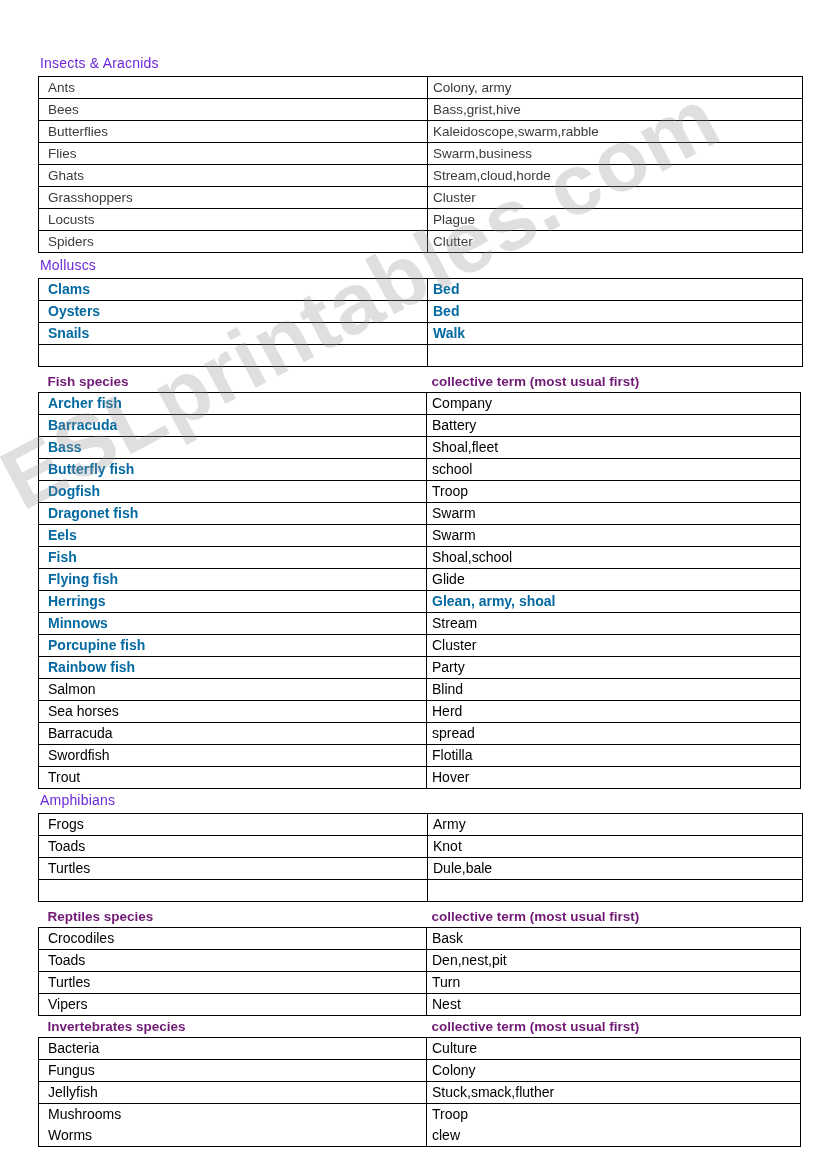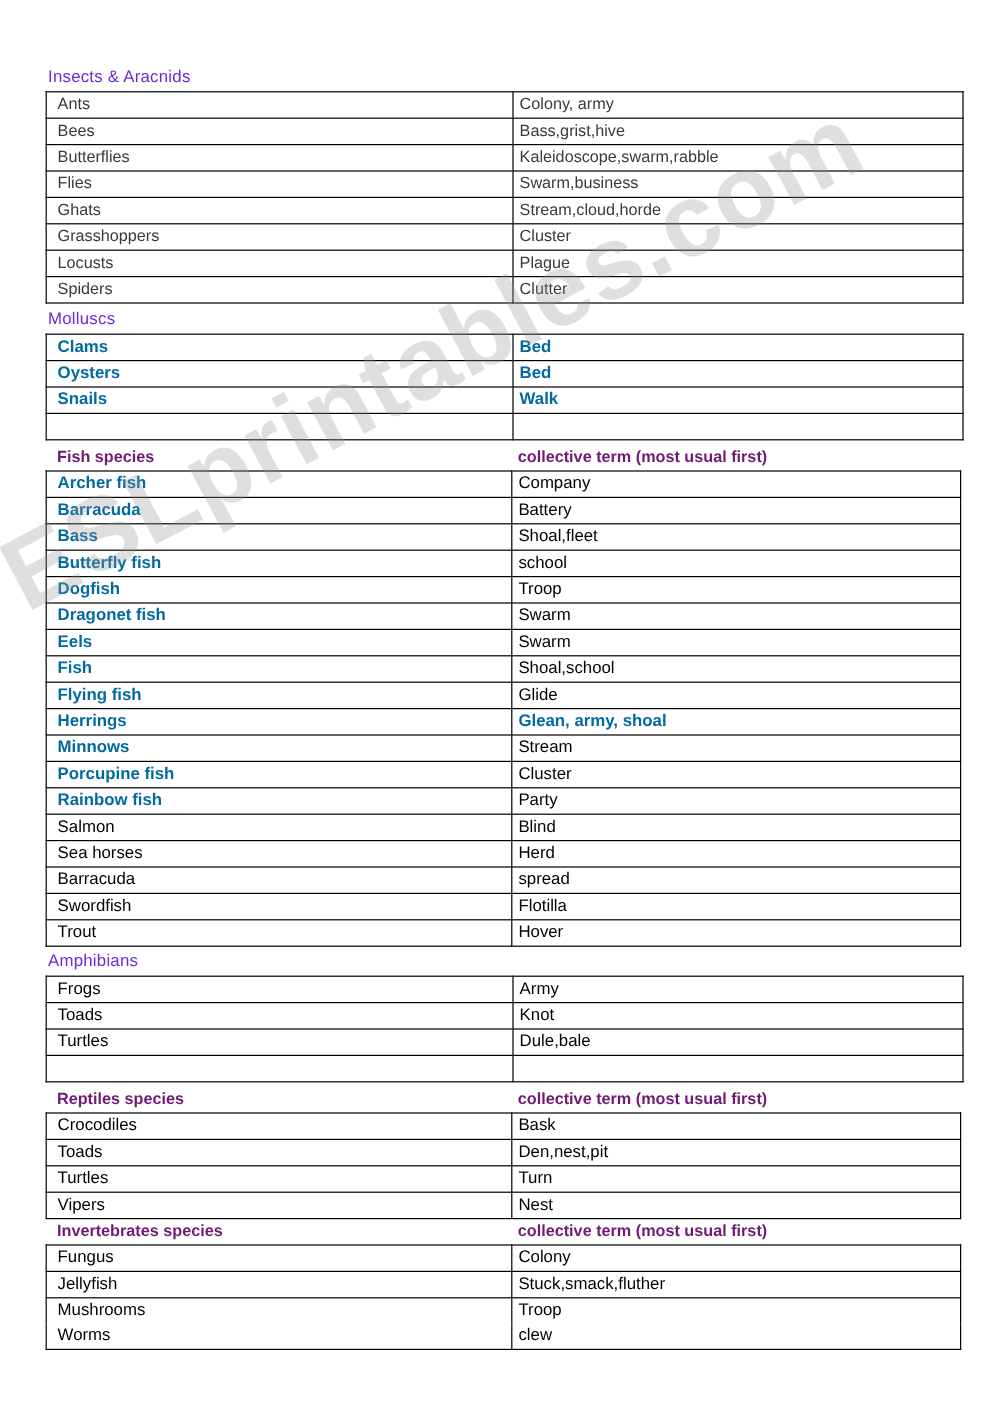--- a/index.html
+++ b/index.html
@@ -298,20 +298,24 @@
       </tbody>
     </table>
 
     <table class="tbl">
       <tbody>
         <tr class="hdr-row">
           <td class="col-a indent-1" style="border:none;"><span class="t-blue-bold">Invertebrates       species</span></td>
           <td class="col-b" style="border:none;"><span class="t-blue-bold">collective term (most usual first)</span></td>
         </tr>
         <tr>
+          <td class="col-a indent-1"><span class="t-black">Bacteria</span></td>
+          <td class="col-b"><span class="t-black">Culture</span></td>
+        </tr>
+        <tr>
           <td class="col-a indent-1"><span class="t-black">Fungus</span></td>
           <td class="col-b"><span class="t-black">Colony</span></td>
         </tr>
         <tr>
           <td class="col-a indent-1"><span class="t-black">Jellyfish</span></td>
           <td class="col-b"><span class="t-black">Stuck,smack,fluther</span></td>
         </tr>
         <tr>
           <td class="col-a indent-1" style="border-bottom:none;"><span class="t-black">Mushrooms</span></td>
           <td class="col-b" style="border-bottom:none;"><span class="t-black">Troop</span></td>

